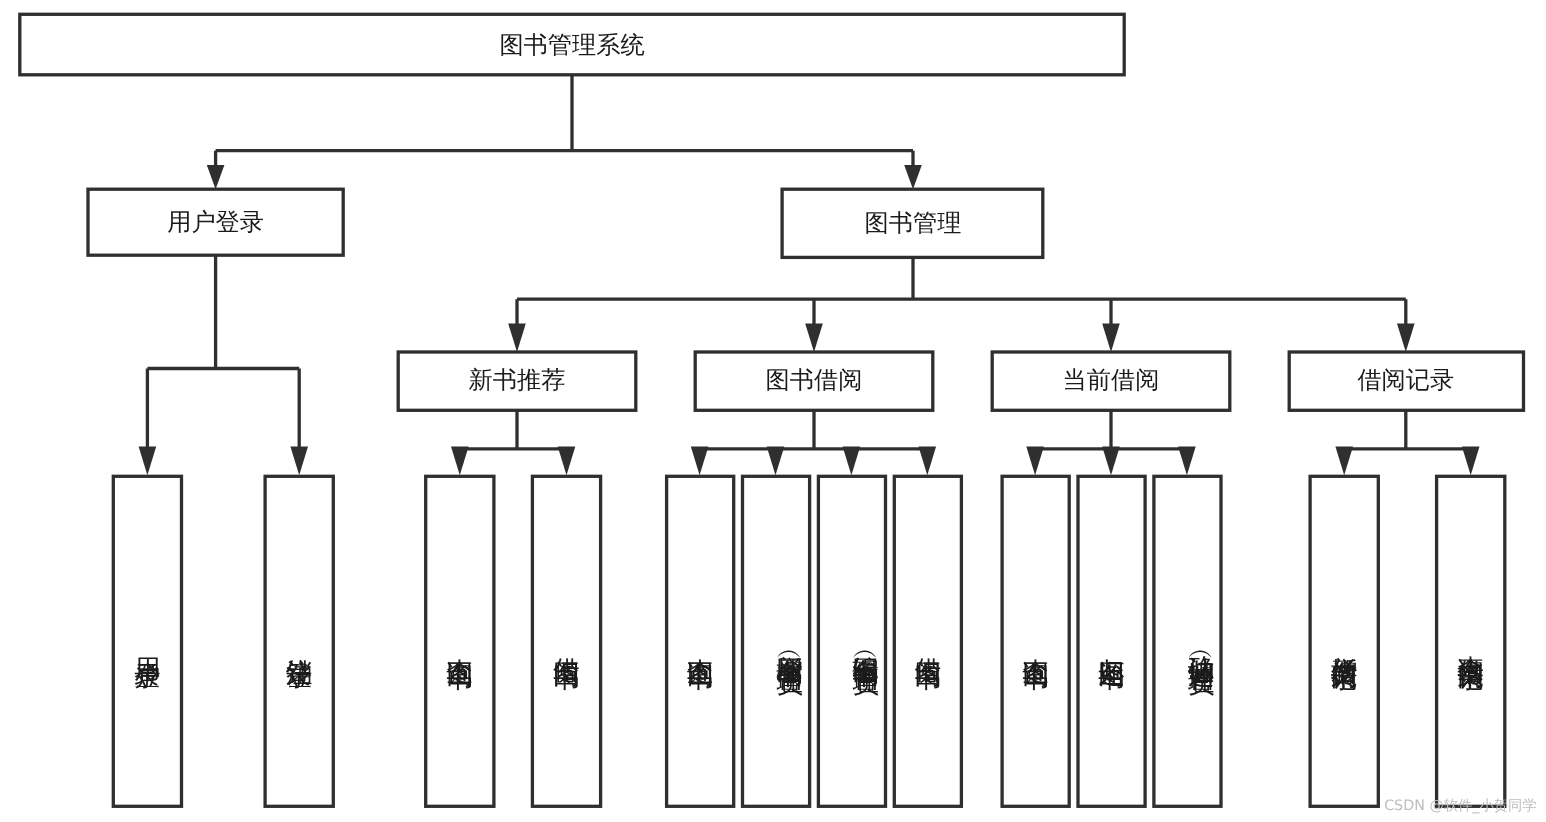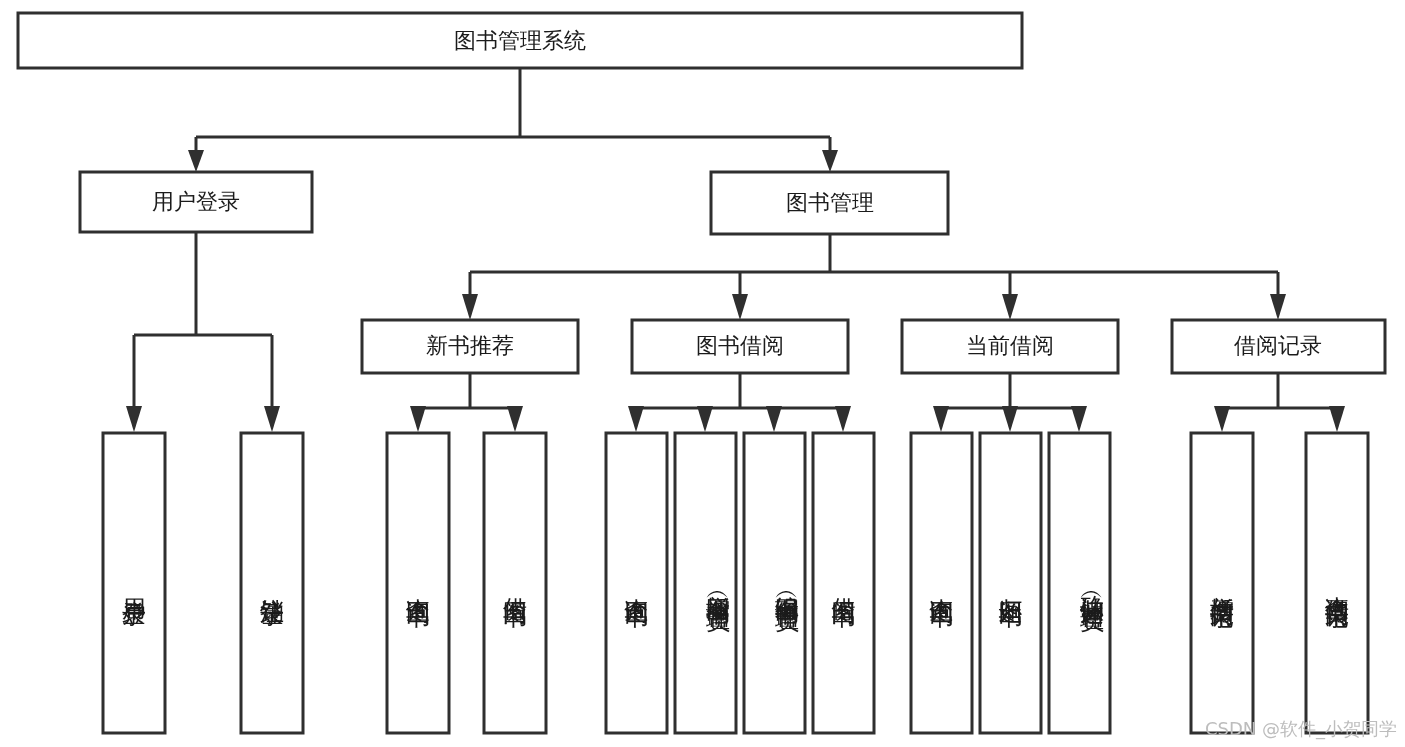--- a/index.html
+++ b/index.html
@@ -31,21 +31,21 @@
     letter-spacing:2px;
     color:#1b1b1b;
     font-family:"DejaVu Sans","Liberation Sans",sans-serif;
     font-size:24px;
   }
   .leaf-fo.top div{align-items:flex-start;padding-top:4px;box-sizing:border-box;}
   .watermark{
     position:absolute;
     right:8px;
     bottom:6px;
-    font-size:18px;
+    font-size:13px;
     color:#bdbdbd;
     font-family:"DejaVu Sans","Liberation Sans",sans-serif;
     white-space:nowrap;
     pointer-events:none;
   }
 </style>
 </head>
 <body>
 
 <svg id="diagram" viewBox="0 0 1405 747">

